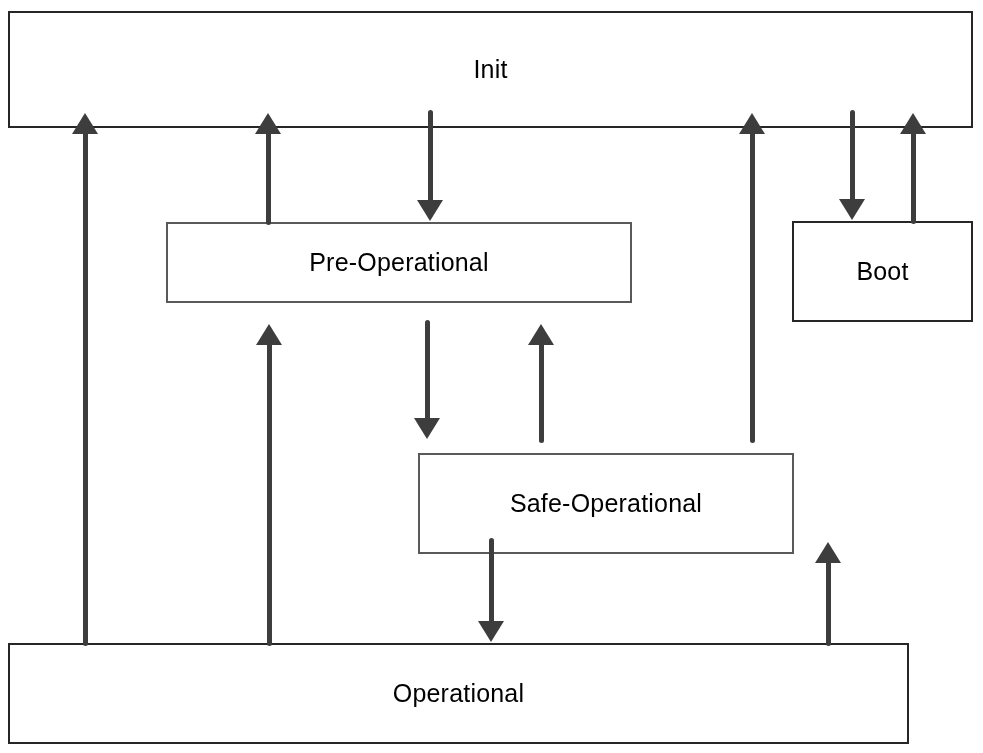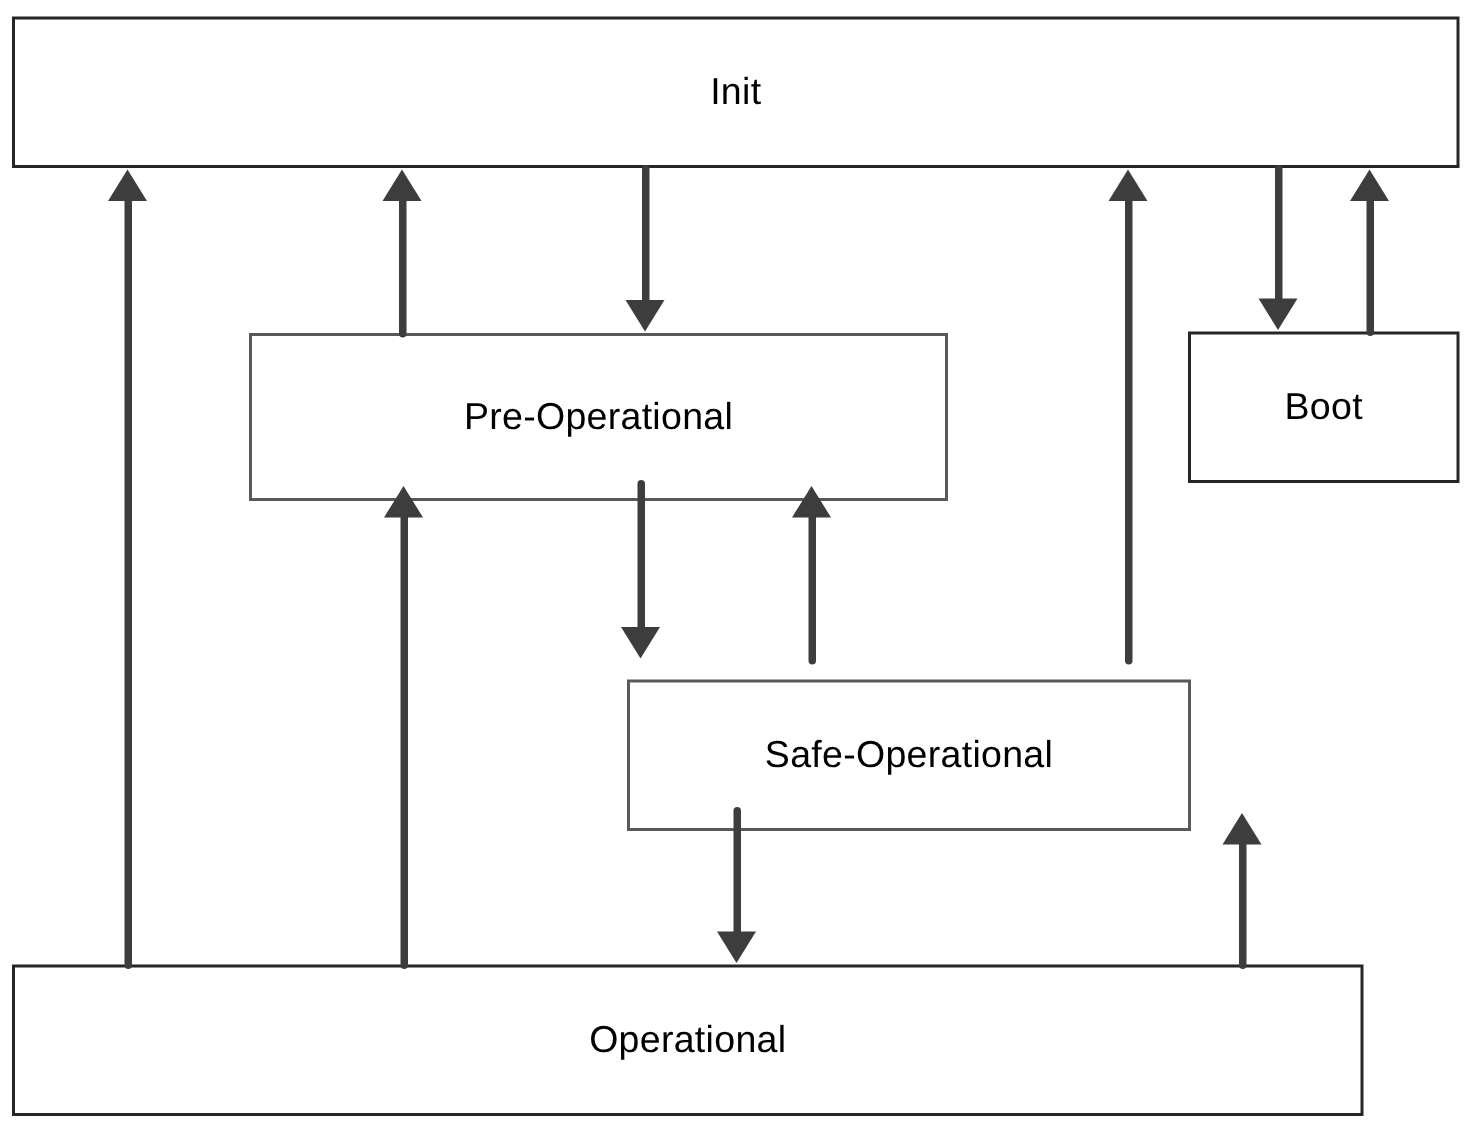--- a/index.html
+++ b/index.html
@@ -30,22 +30,22 @@
     justify-content: center;
     box-sizing: border-box;
     z-index: 1;
   }
   .state-box .label {
     font-size: 25px;
     color: var(--text-color);
     letter-spacing: 0.2px;
     white-space: nowrap;
   }
-  .box-init        { left: 8px;   top: 11px;  width: 965px; height: 101px; border: 2px solid var(--border-dark); }
-  .box-preop       { left: 166px; top: 222px; width: 466px; height: 112px; border: 2px solid var(--border-light); }
+  .box-init        { left: 8px;   top: 11px;  width: 965px; height: 117px; border: 2px solid var(--border-dark); }
+  .box-preop       { left: 166px; top: 222px; width: 466px; height: 81px; border: 2px solid var(--border-light); }
   .box-boot        { left: 792px; top: 221px; width: 181px; height: 101px; border: 2px solid var(--border-dark); text-align: center; }
   .box-safeop      { left: 390px; top: 453px; width: 376px; height: 101px; border: 2px solid var(--border-light); margin-left: 28px; }
   .box-operational { left: 8px;   top: 643px; width: 901px; height: 101px; border: 2px solid var(--border-dark); }
 
   .arrow { position: absolute; inset: 0; pointer-events: none; z-index: 2; }
   .arrow .shaft {
     position: absolute;
     width: 5px;
     background: var(--arrow-color);
     border-radius: 3px;

